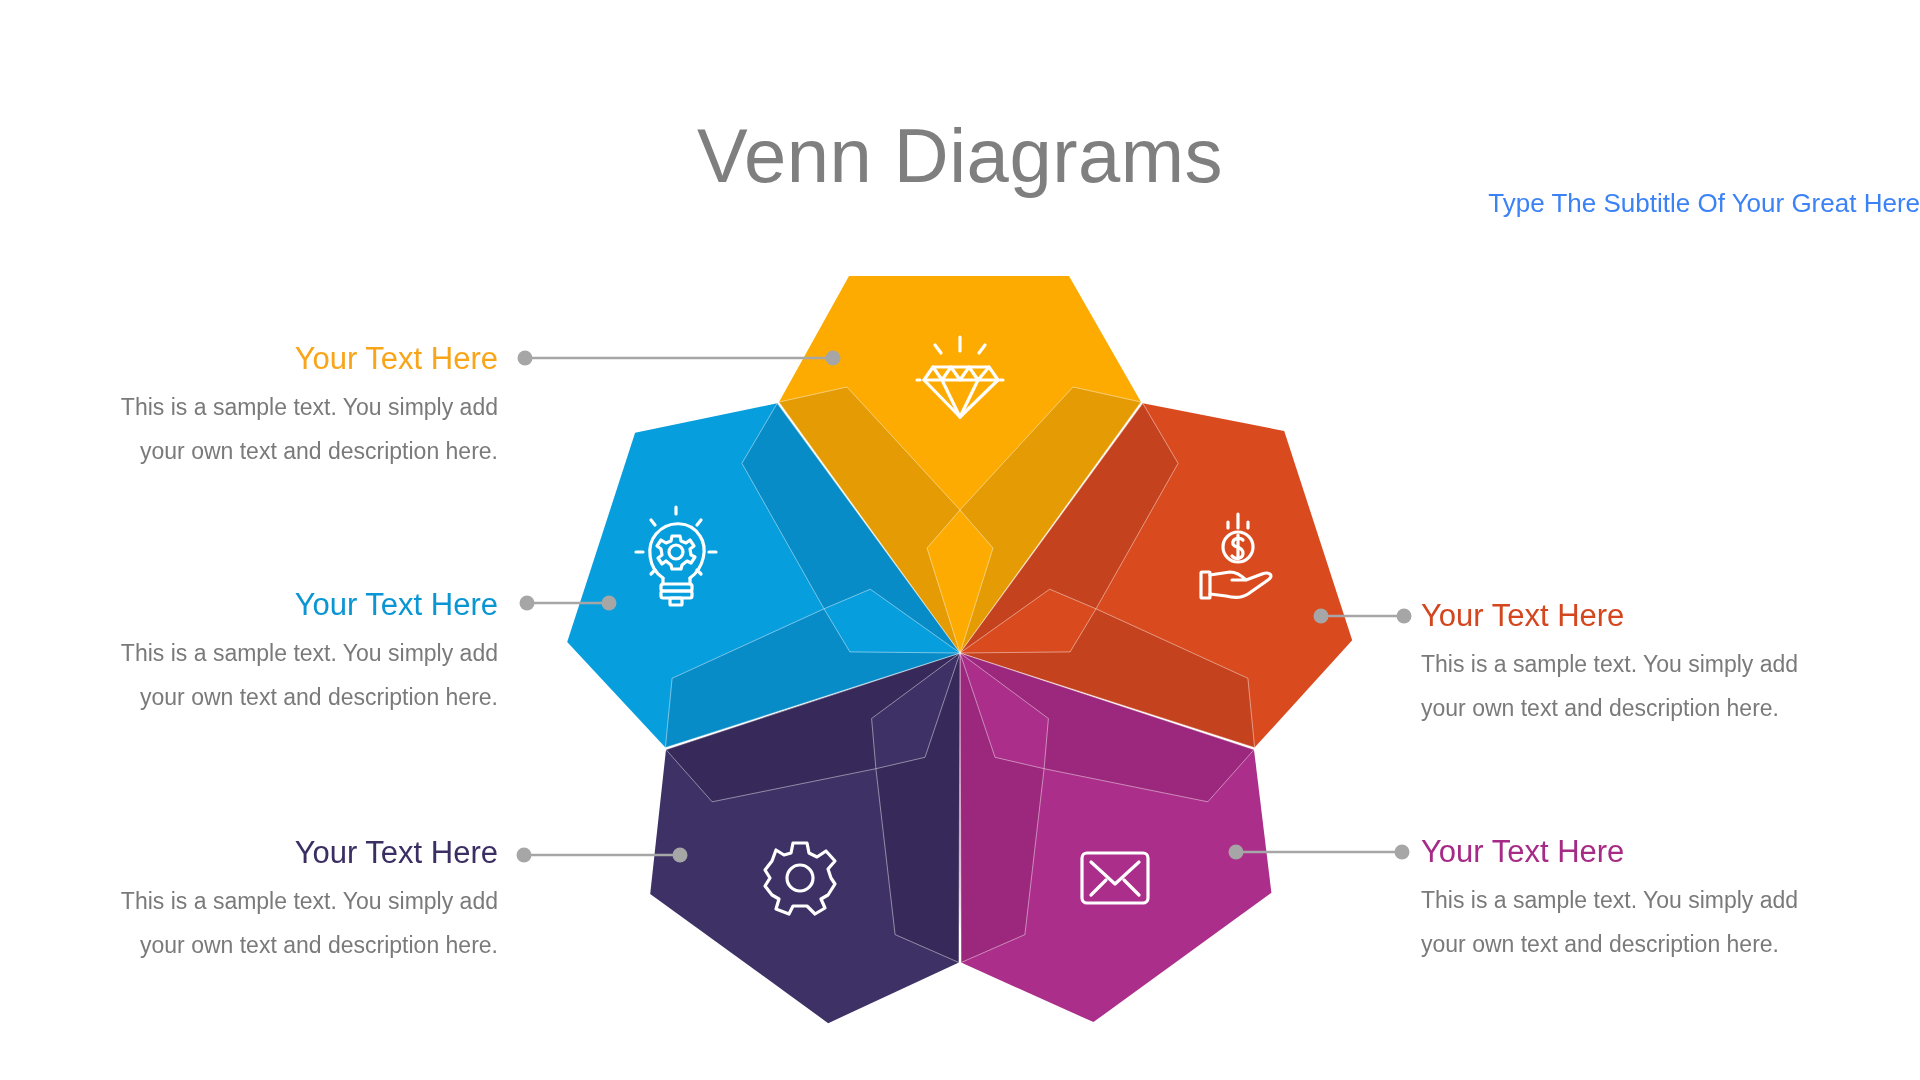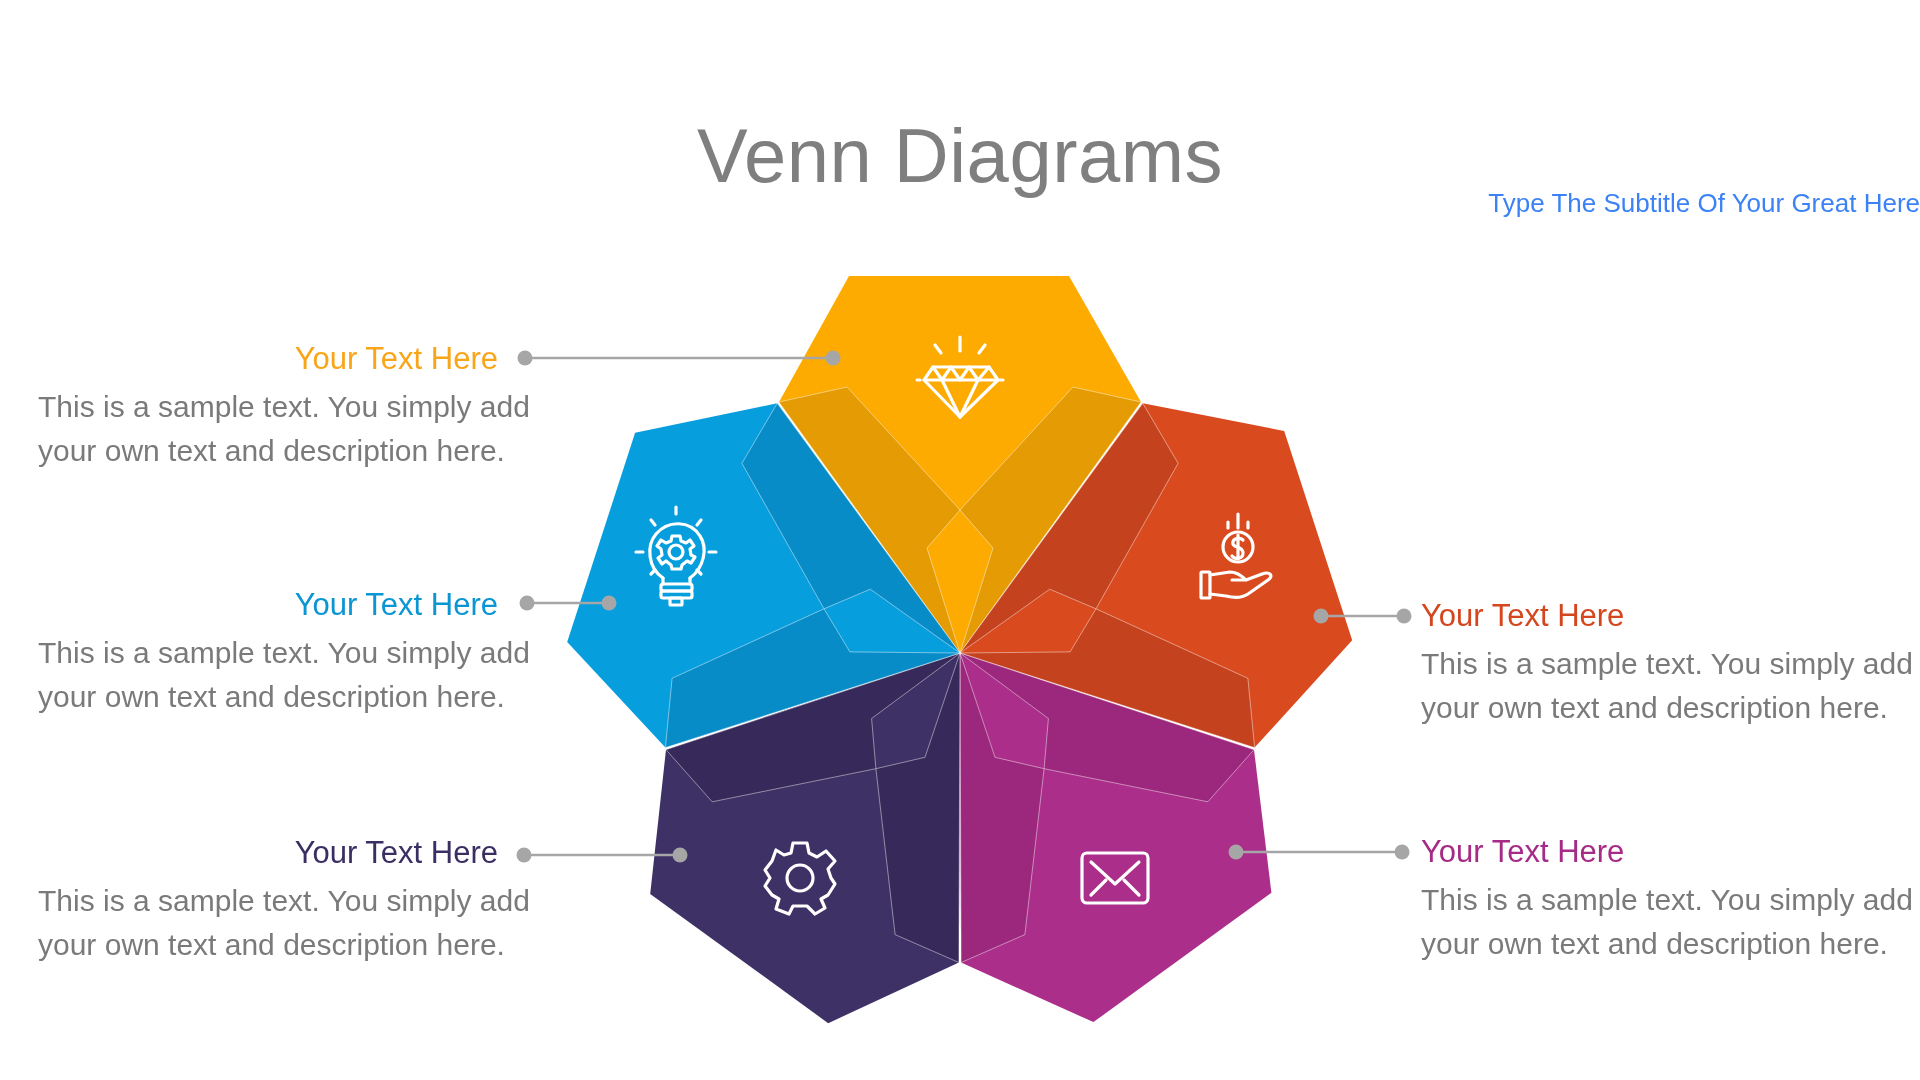--- a/index.html
+++ b/index.html
@@ -19,21 +19,21 @@
     text-align: right; font-size: 26px; color: #3b82f6; line-height: 34px;
   }
   svg.diagram { position: absolute; left: 0; top: 0; width: 1920px; height: 1080px; }
   .block { position: absolute; width: 460px; }
   .block.left { text-align: right; }
   .block.right { text-align: left; }
   .block .heading {
     font-size: 31px; font-weight: normal; line-height: 40px; white-space: nowrap;
   }
   .block .body {
-    font-size: 30px; color: #7a7a7a; line-height: 44px; margin-top: 6px;
+    font-size: 23px; color: #7a7a7a; line-height: 44px; margin-top: 6px;
   }
   .block .body span { display: block; white-space: nowrap; }
 </style>
 </head>
 <body>
 
 <div class="title">Venn Diagrams</div>
 <div class="subtitle">Type The Subtitle Of Your Great Here</div>
 
 <svg class="diagram" viewBox="0 0 1920 1080" xmlns="http://www.w3.org/2000/svg">

